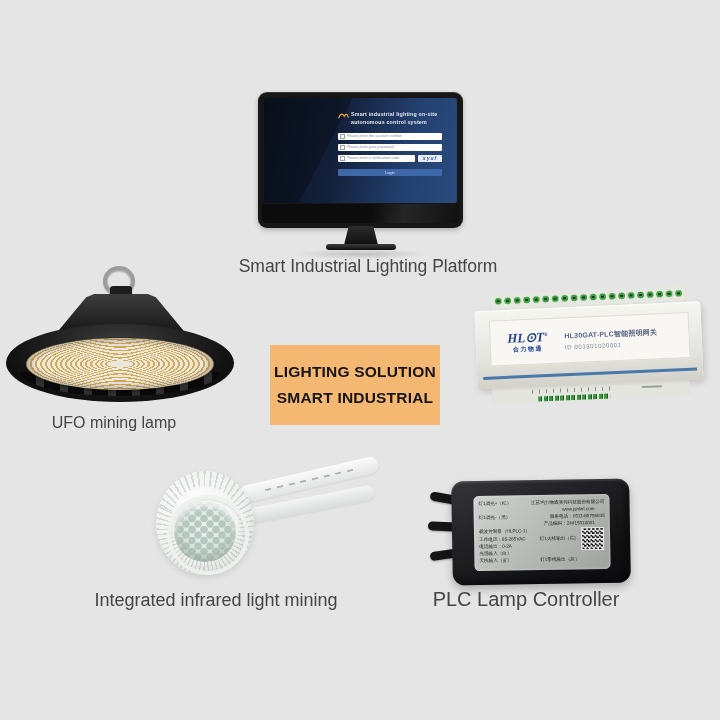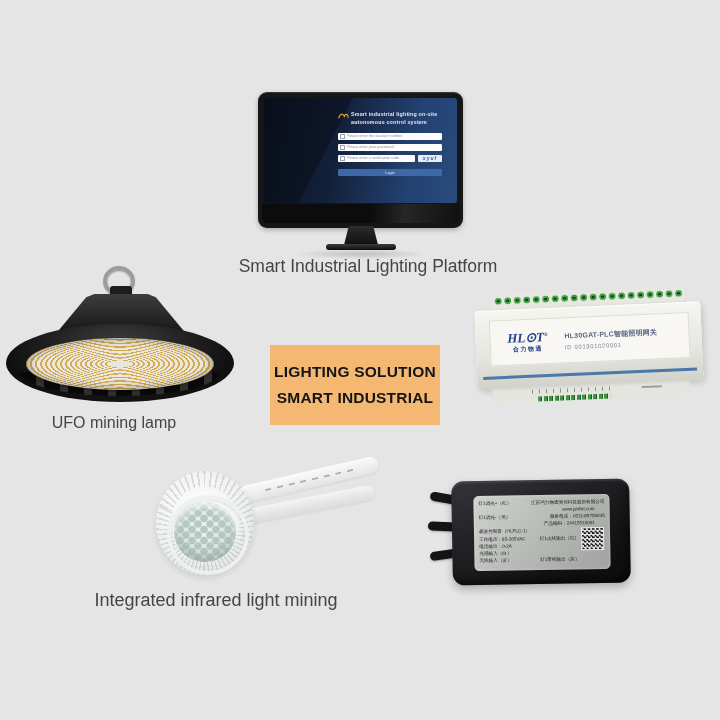--- a/index.html
+++ b/index.html
@@ -282,14 +282,15 @@
       <div class="srow qrpad">
           <span>光感输入（白）</span>
         </div>
       <div class="srow qrpad">
           <span>天线输入（蓝）</span>
           <span>灯1零线输出（灰）</span>
         </div>
       <div class="qr"></div>
     </div>
   </div>
+  <div class="caption cap-controller">PLC Lamp Controller</div>
 
 </div>
 
 </body></html>

